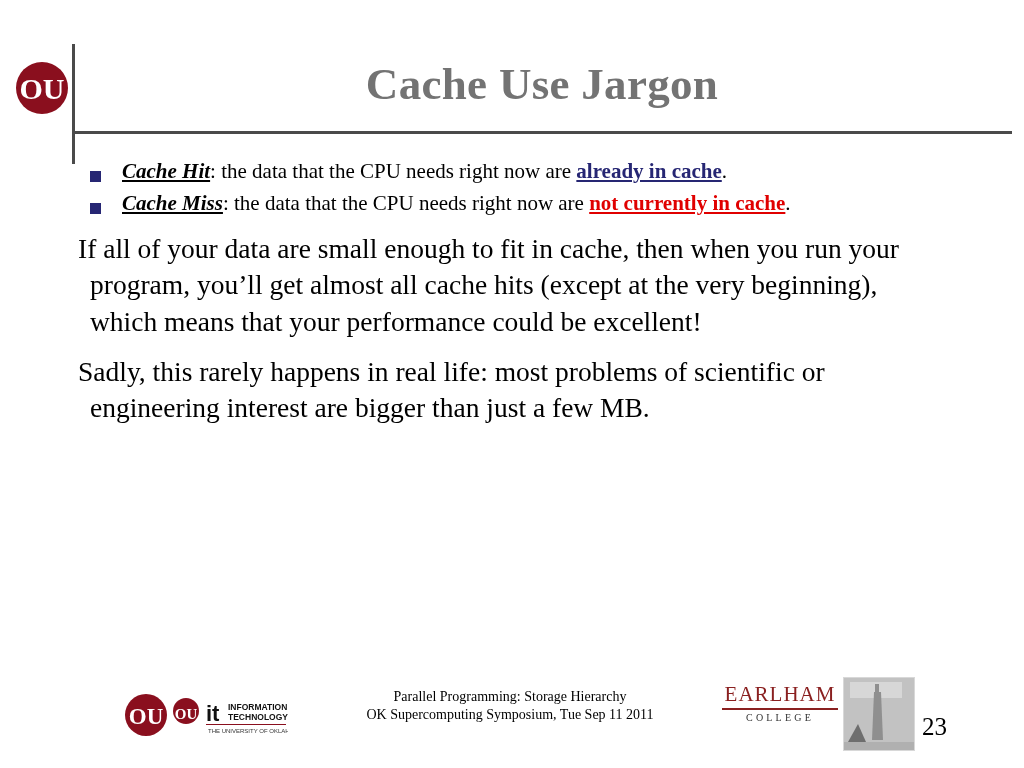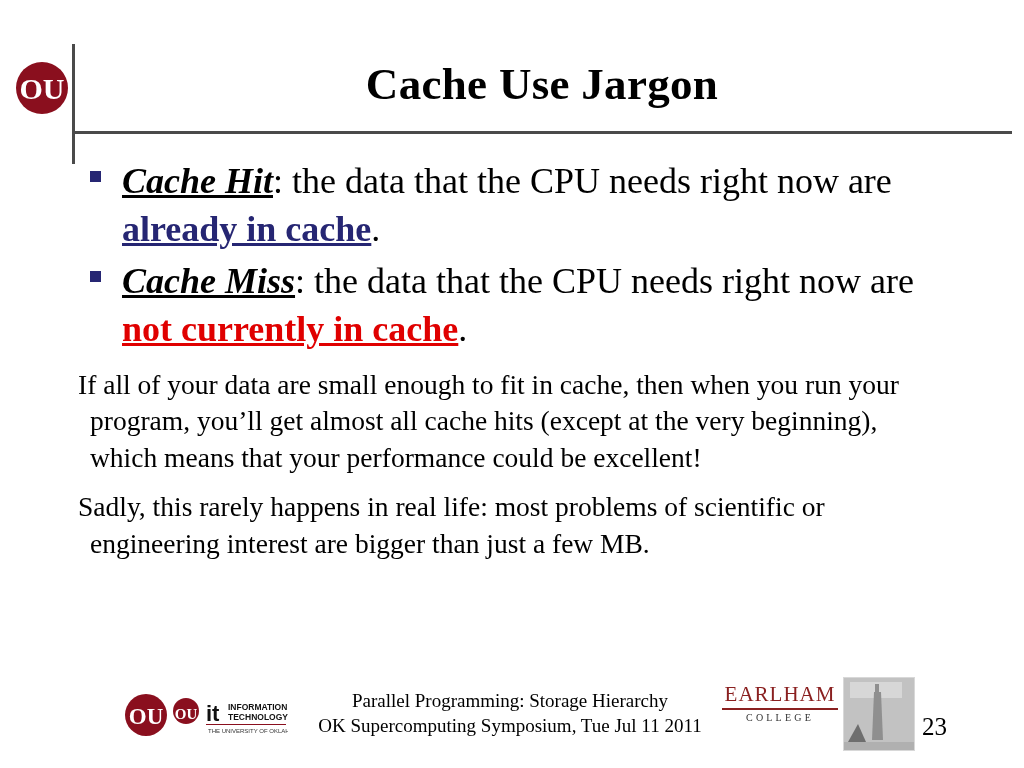--- a/index.html
+++ b/index.html
@@ -48,21 +48,21 @@
 
   .title {
     position: absolute;
     left: 72px;
     top: 58px;
     width: 940px;
     text-align: center;
     font-family: "Liberation Serif", serif;
     font-size: 45px;
     font-weight: bold;
-    color: #000000;
+    color: #737373;
     letter-spacing: 0.3px;
   }
 
   
   .body {
     position: absolute;
     left: 78px;
     top: 158px;
     width: 872px;
   }
@@ -77,21 +77,21 @@
     flex: 0 0 auto;
     width: 11px;
     height: 11px;
     background: #262673;
     margin-top: 13px;
     margin-right: 21px;
     margin-left: 12px;
   }
   .bullet-text {
     flex: 1 1 auto;
-    font-size: 36px;
+    font-size: 21px;
     line-height: 1.33;
     color: #000000;
   }
 
   .para {
     font-size: 27.5px;
     line-height: 1.33;
     color: #000000;
     margin-top: 13px;
     padding-left: 12px;
@@ -114,21 +114,21 @@
     text-decoration: underline;
   }
 
   
   .footer-text {
     position: absolute;
     left: 160px;
     top: 688px;
     width: 700px;
     text-align: center;
-    font-size: 19px;
+    font-size: 14px;
     line-height: 1.32;
     color: #000000;
   }
   .page-num {
     position: absolute;
     left: 922px;
     top: 713px;
     font-size: 25px;
     color: #000000;
   }
@@ -250,21 +250,21 @@
       <text x="34" y="27" font-family="Liberation Sans, sans-serif" font-size="22" font-weight="bold" fill="#111111">it</text>
       <text x="56" y="16" font-family="Liberation Sans, sans-serif" font-size="8.5" font-weight="bold" fill="#111111">INFORMATION</text>
       <text x="56" y="26" font-family="Liberation Sans, sans-serif" font-size="8.5" font-weight="bold" fill="#111111">TECHNOLOGY</text>
       <rect x="34" y="30" width="80" height="1" fill="#8a0f1e"></rect>
       <text x="36" y="39" font-family="Liberation Sans, sans-serif" font-size="6" fill="#333333">THE UNIVERSITY OF OKLAHOMA</text>
     </svg>
   </div>
 
   <div class="footer-text">
     <div>Parallel Programming: Storage Hierarchy</div>
-    <div>OK Supercomputing Symposium, Tue Jul 11 2011</div>
+    <div>OK Supercomputing Symposium, Tue Sep 11 2011</div>
   </div>
 
   <div class="earlham">
     <div class="e1">EARLHAM</div>
     <div class="bar"></div>
     <div class="e2">COLLEGE</div>
   </div>
 
   <div class="photo">
     <svg width="70" height="72" viewBox="0 0 70 72">

